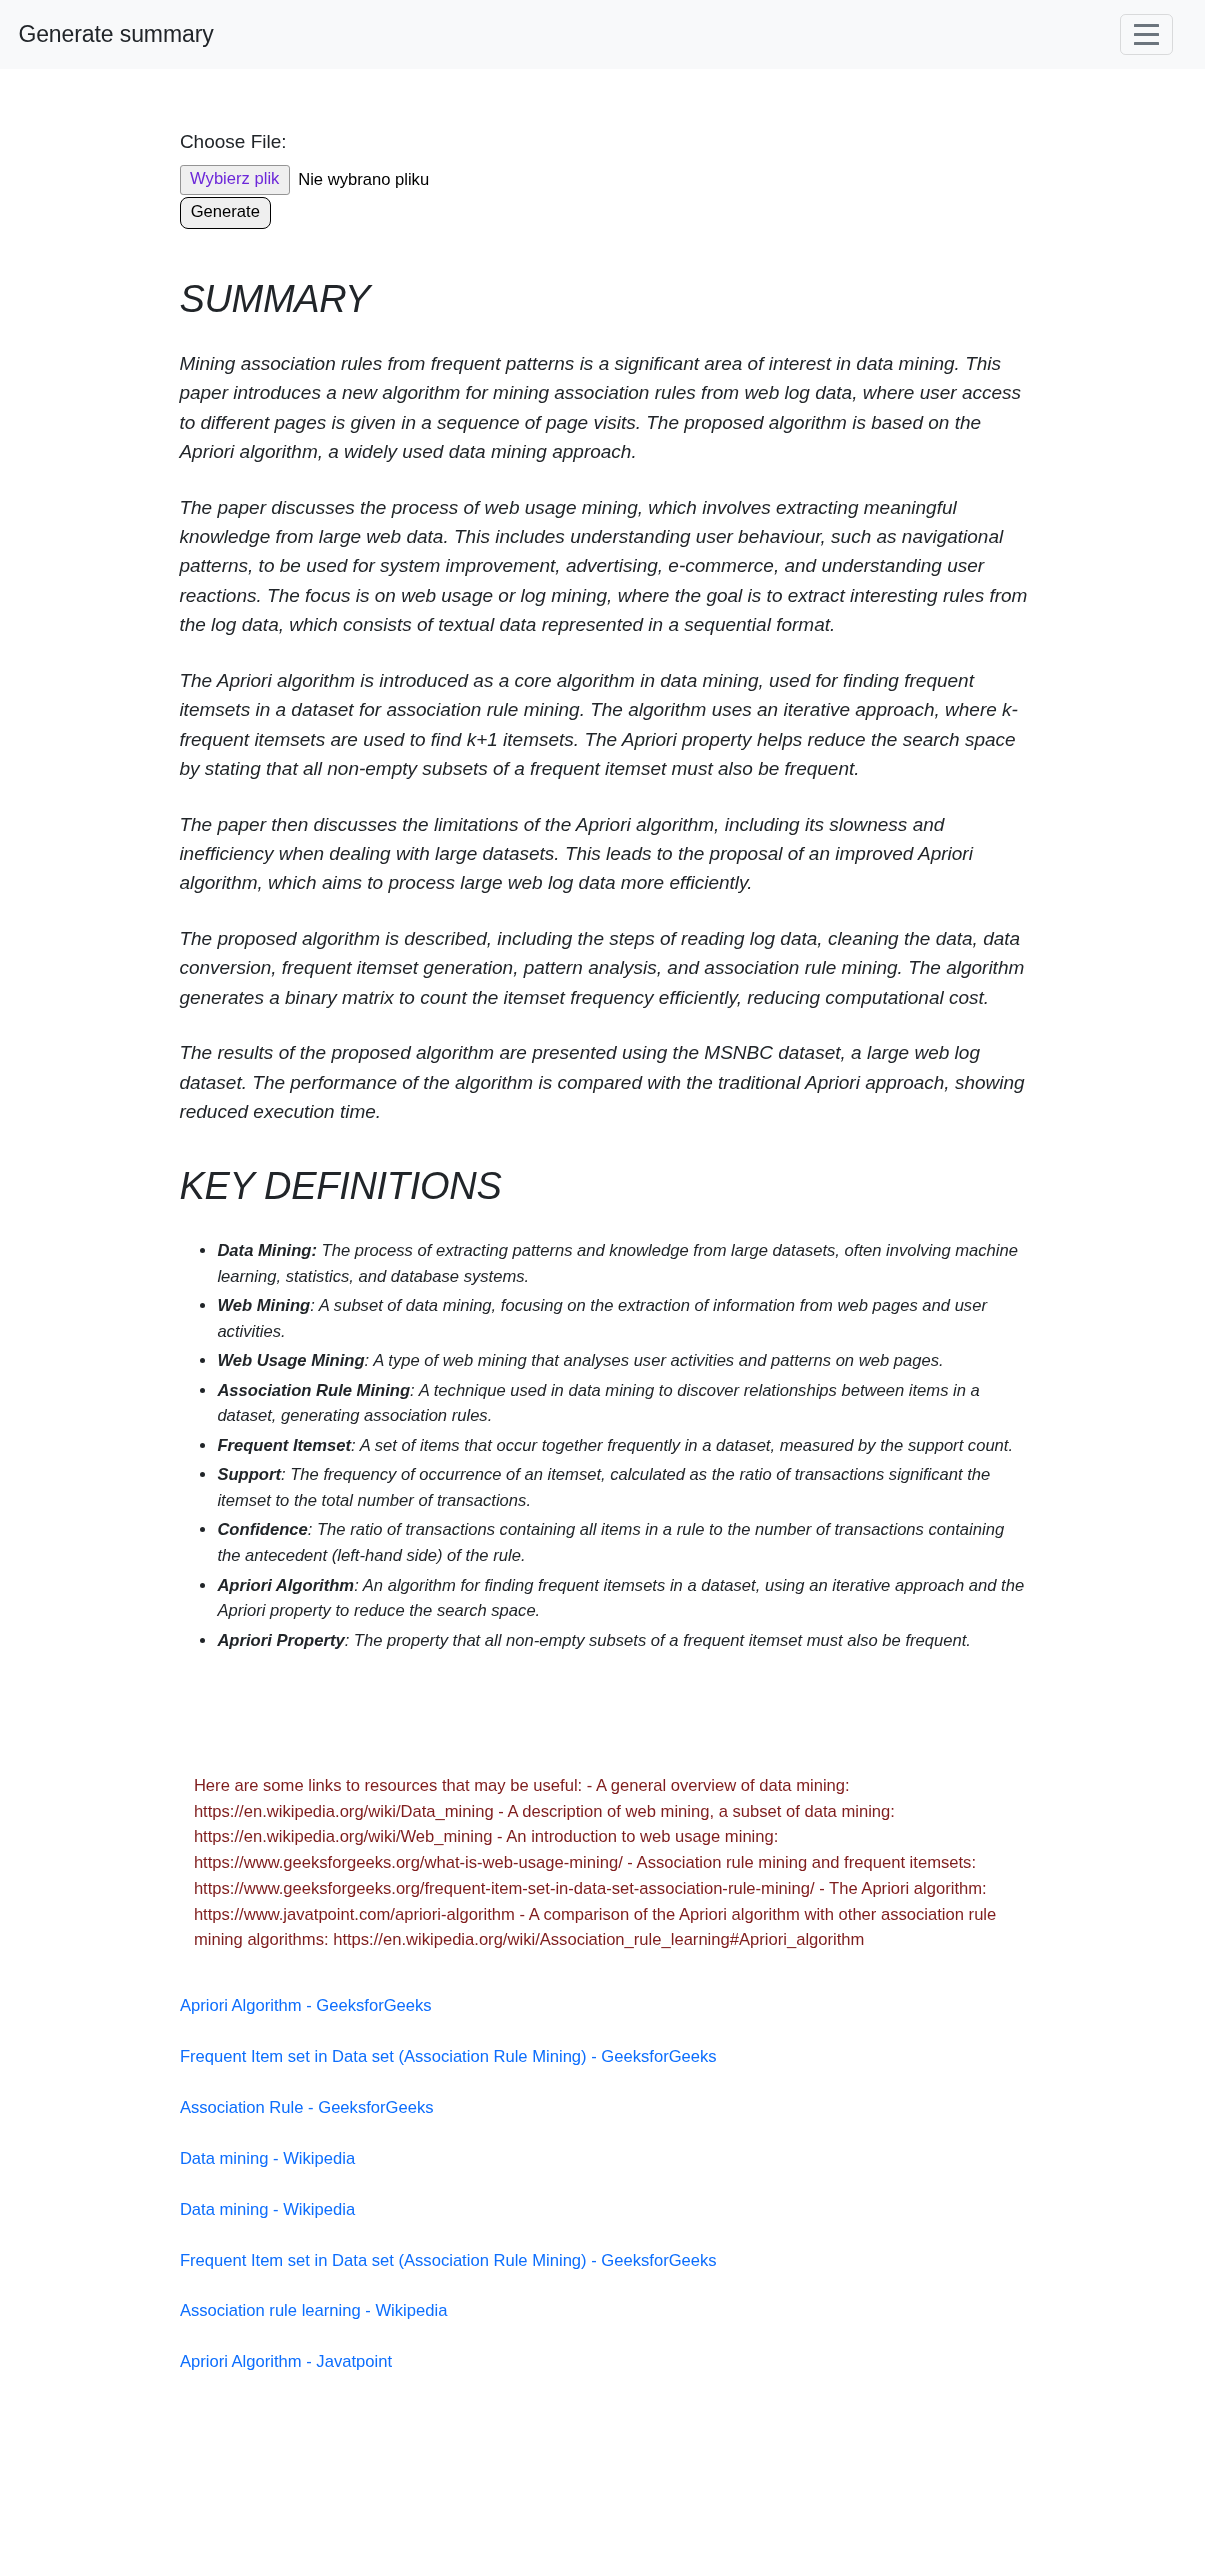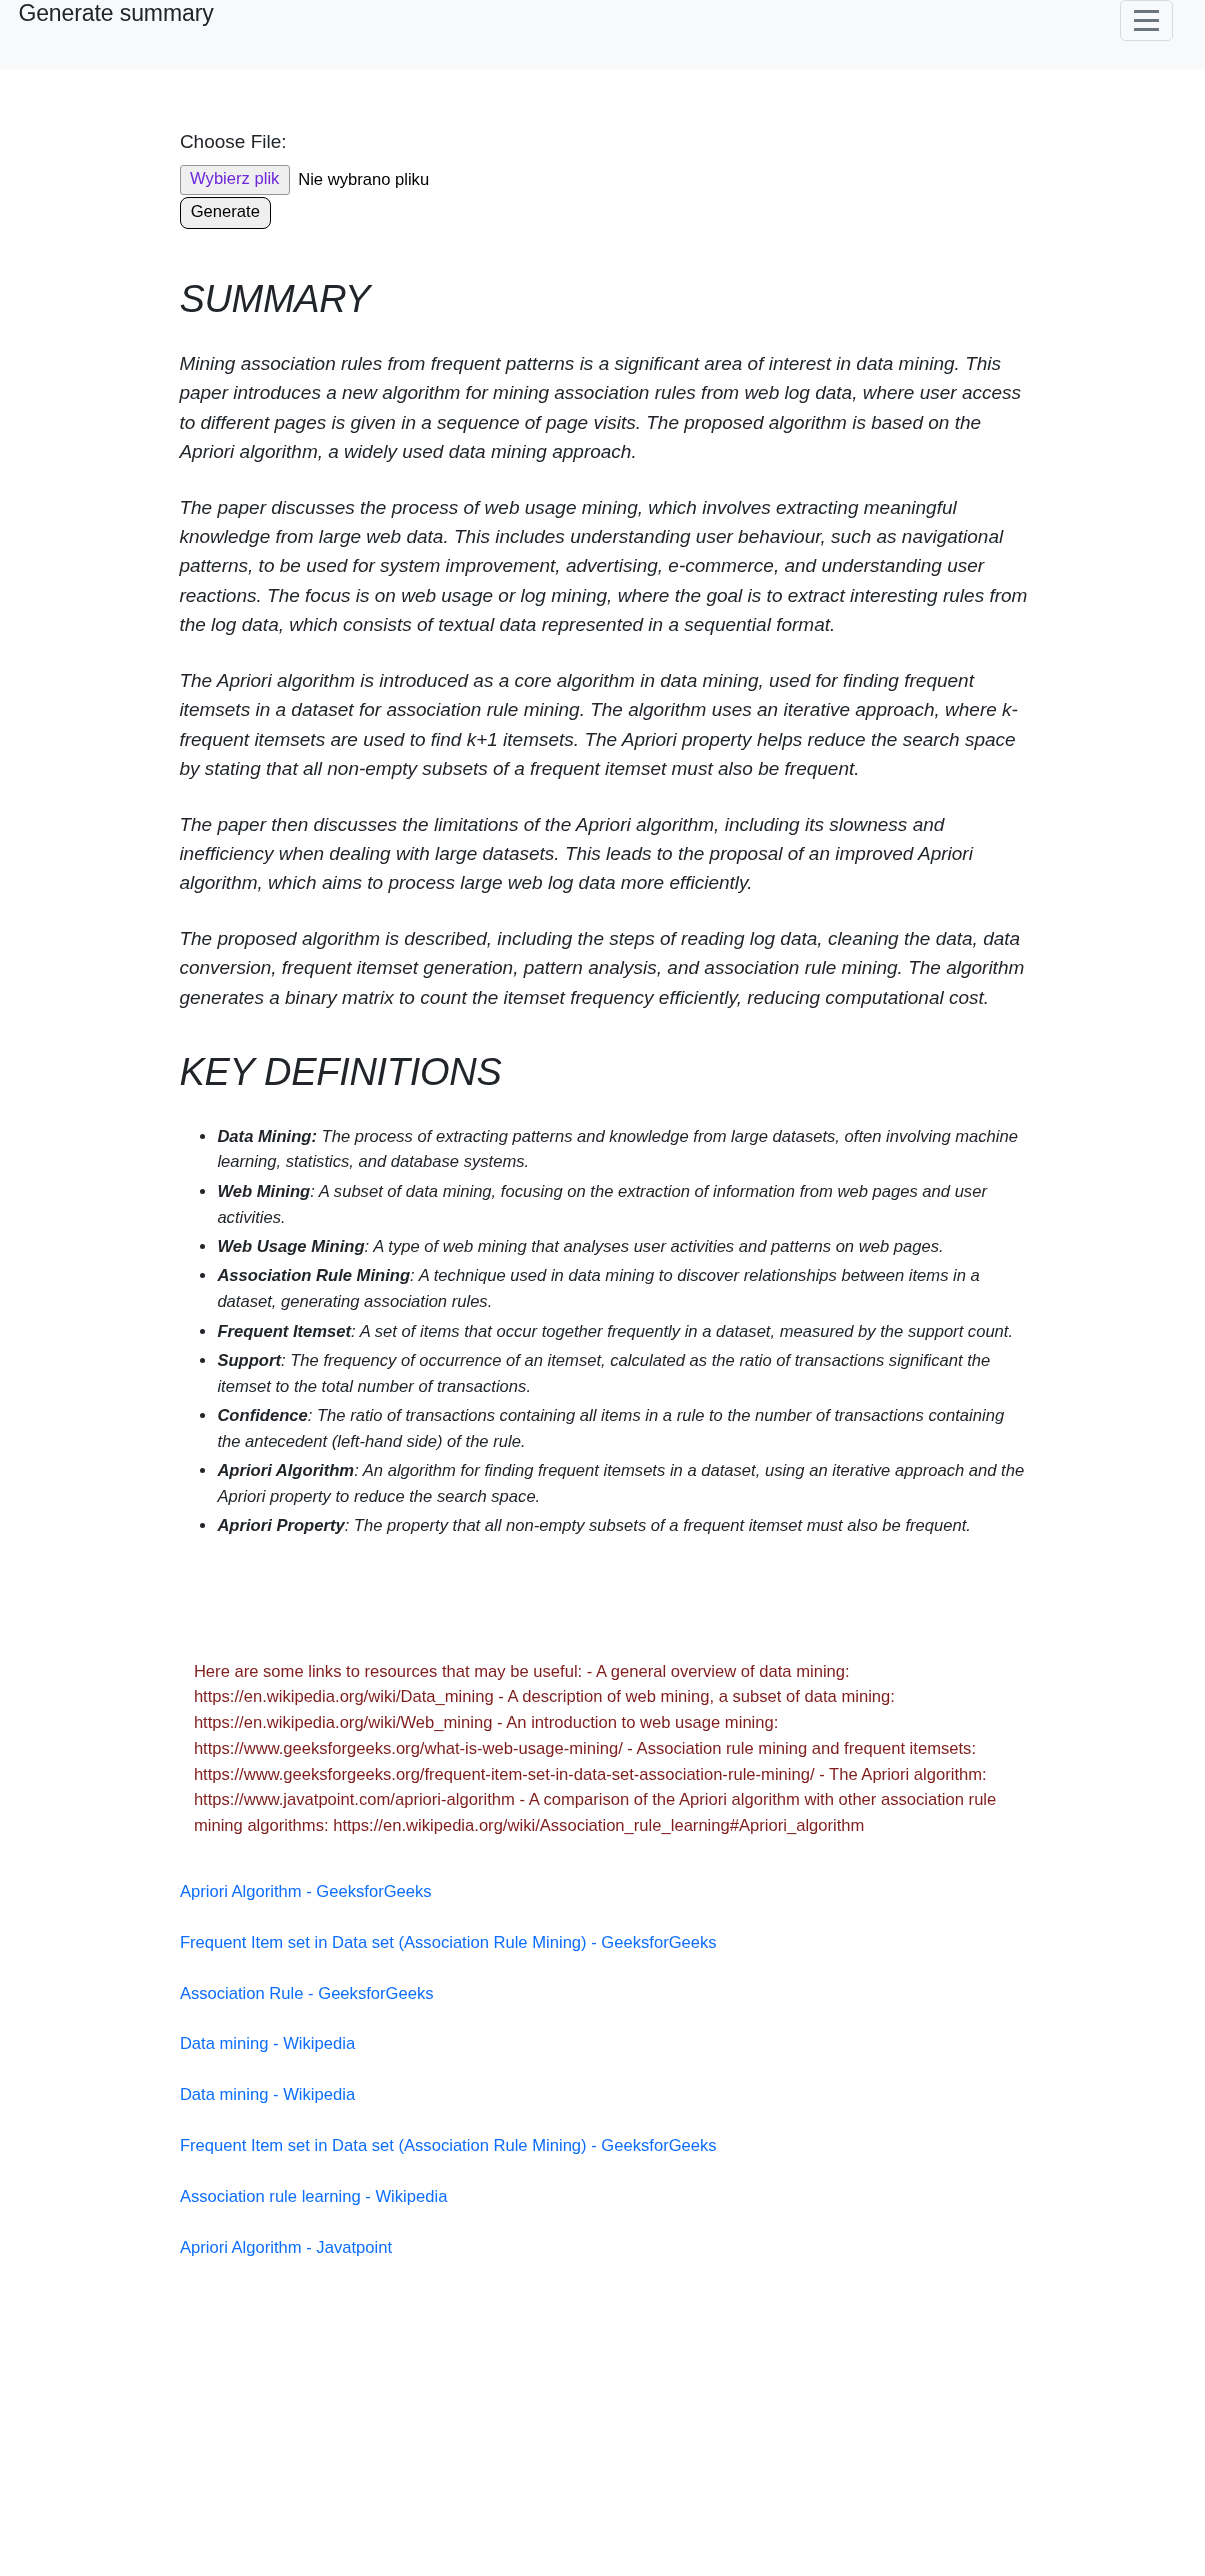--- a/index.html
+++ b/index.html
@@ -14,20 +14,21 @@
     font-family: "Liberation Sans", sans-serif;
     color: #212529;
     -webkit-font-smoothing: antialiased;
   }
 
   
   .navbar {
     height: 69px;
     background: #f8f9fa;
     display: flex;
+    align-items: center;
     justify-content: space-between;
     padding: 0 24.6px 0 18.4px;
     box-sizing: border-box;
   }
   .navbar-brand {
     font-size: 23px;
     line-height: 1.2;
     color: #212529;
     text-decoration: none;
     white-space: nowrap;
@@ -206,20 +207,21 @@
   </section>
 
   <section class="content">
     <h1 class="section-title">SUMMARY</h1>
 
     <p class="para">Mining association rules from frequent patterns is a significant area of interest in data mining. This paper introduces a new algorithm for mining association rules from web log data, where user access to different pages is given in a sequence of page visits. The proposed algorithm is based on the Apriori algorithm, a widely used data mining approach.</p>
     <p class="para">The paper discusses the process of web usage mining, which involves extracting meaningful knowledge from large web data. This includes understanding user behaviour, such as navigational patterns, to be used for system improvement, advertising, e-commerce, and understanding user reactions. The focus is on web usage or log mining, where the goal is to extract interesting rules from the log data, which consists of textual data represented in a sequential format.</p>
     <p class="para">The Apriori algorithm is introduced as a core algorithm in data mining, used for finding frequent itemsets in a dataset for association rule mining. The algorithm uses an iterative approach, where k-frequent itemsets are used to find k+1 itemsets. The Apriori property helps reduce the search space by stating that all non-empty subsets of a frequent itemset must also be frequent.</p>
     <p class="para">The paper then discusses the limitations of the Apriori algorithm, including its slowness and inefficiency when dealing with large datasets. This leads to the proposal of an improved Apriori algorithm, which aims to process large web log data more efficiently.</p>
     <p class="para">The proposed algorithm is described, including the steps of reading log data, cleaning the data, data conversion, frequent itemset generation, pattern analysis, and association rule mining. The algorithm generates a binary matrix to count the itemset frequency efficiently, reducing computational cost.</p>
+    <p class="para">The results of the proposed algorithm are presented using the MSNBC dataset, a large web log dataset. The performance of the algorithm is compared with the traditional Apriori approach, showing reduced execution time.</p>
 
     <h1 class="section-title second">KEY DEFINITIONS</h1>
 
     <ul class="defs">
       <li>
         <span class="term">Data Mining:</span><span> The process of extracting patterns and knowledge from large datasets, often involving machine learning, statistics, and database systems.</span>
       </li>
       <li>
         <span class="term">Web Mining</span><span>: A subset of data mining, focusing on the extraction of information from web pages and user activities.</span>
       </li>

